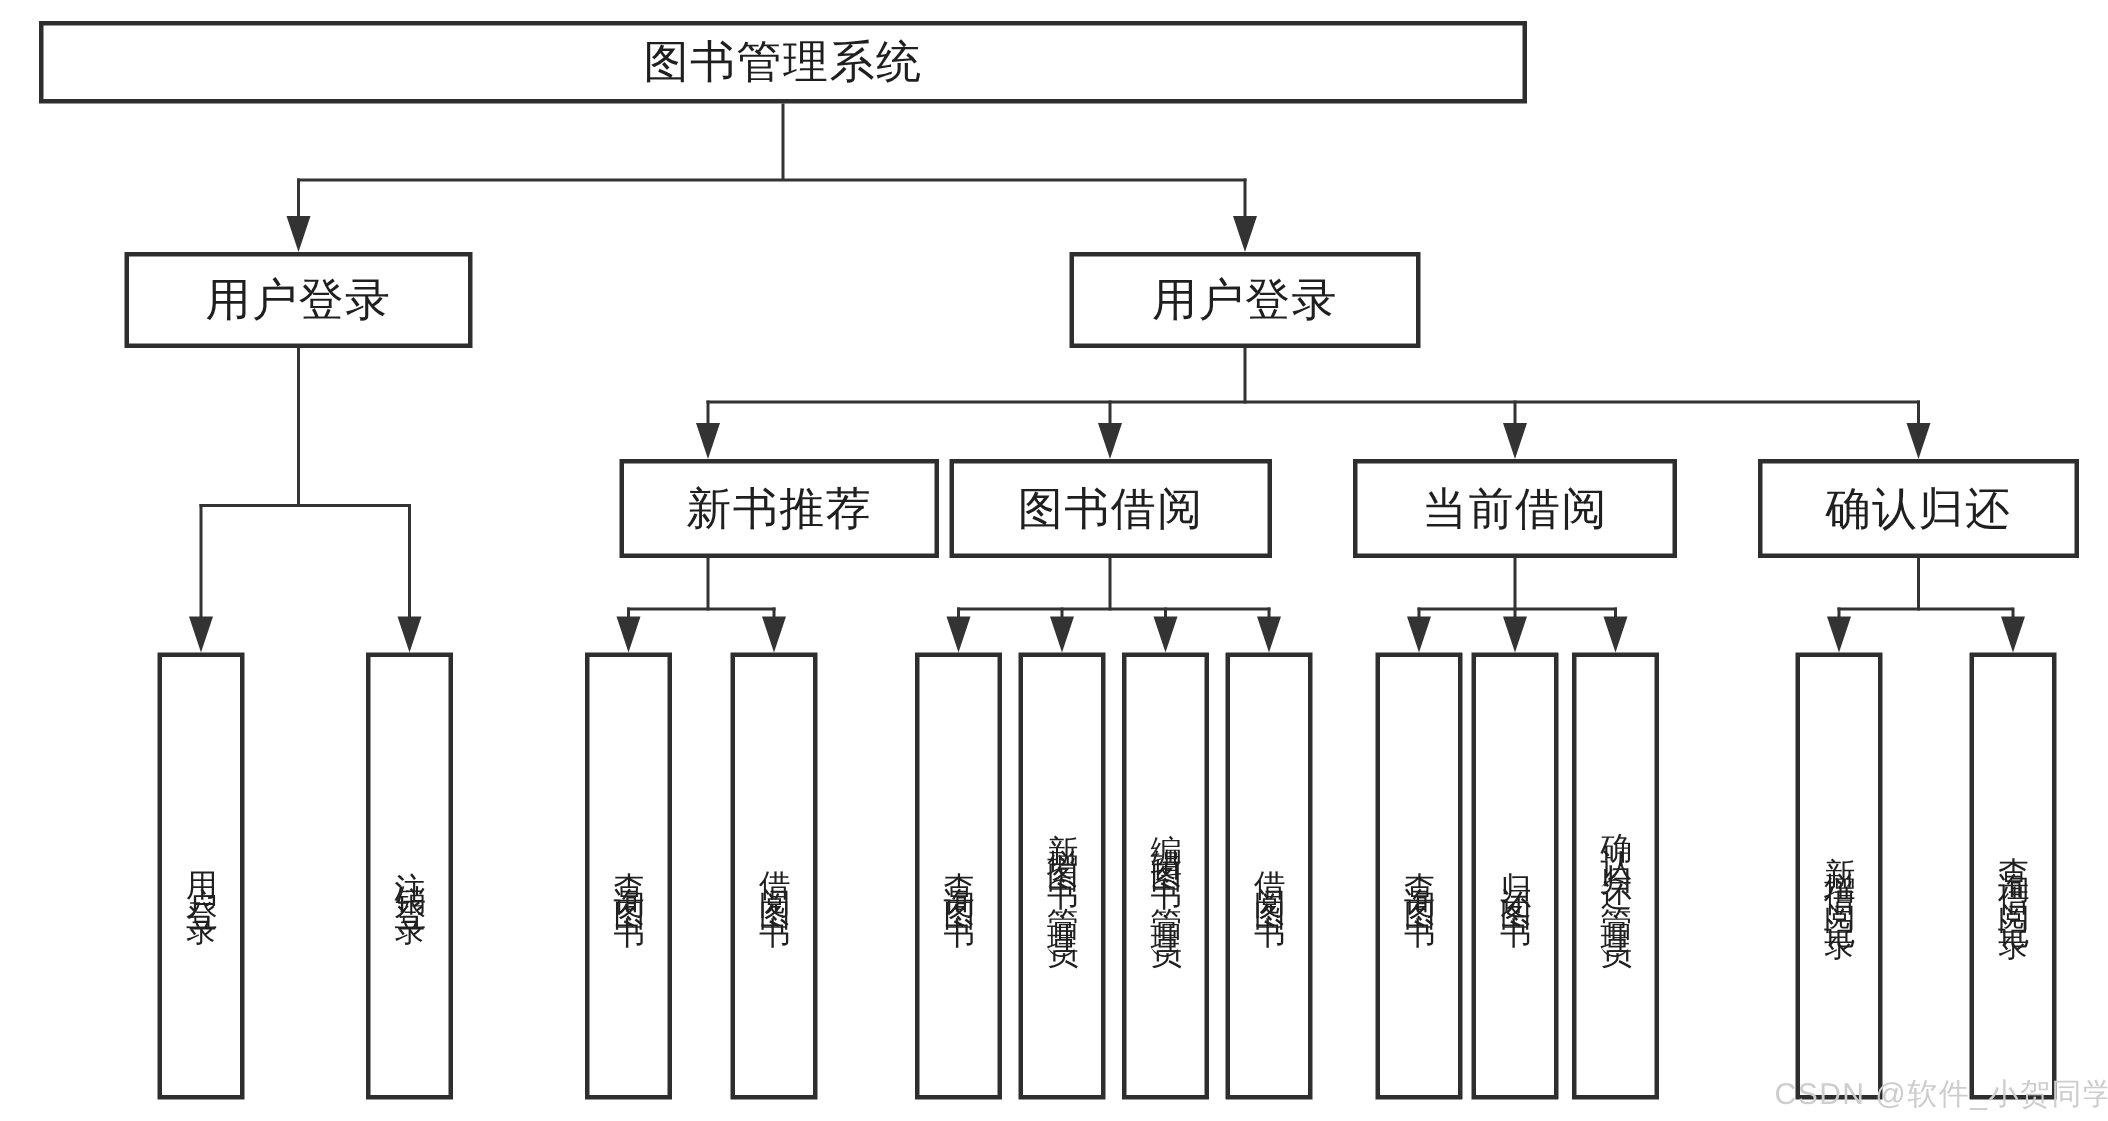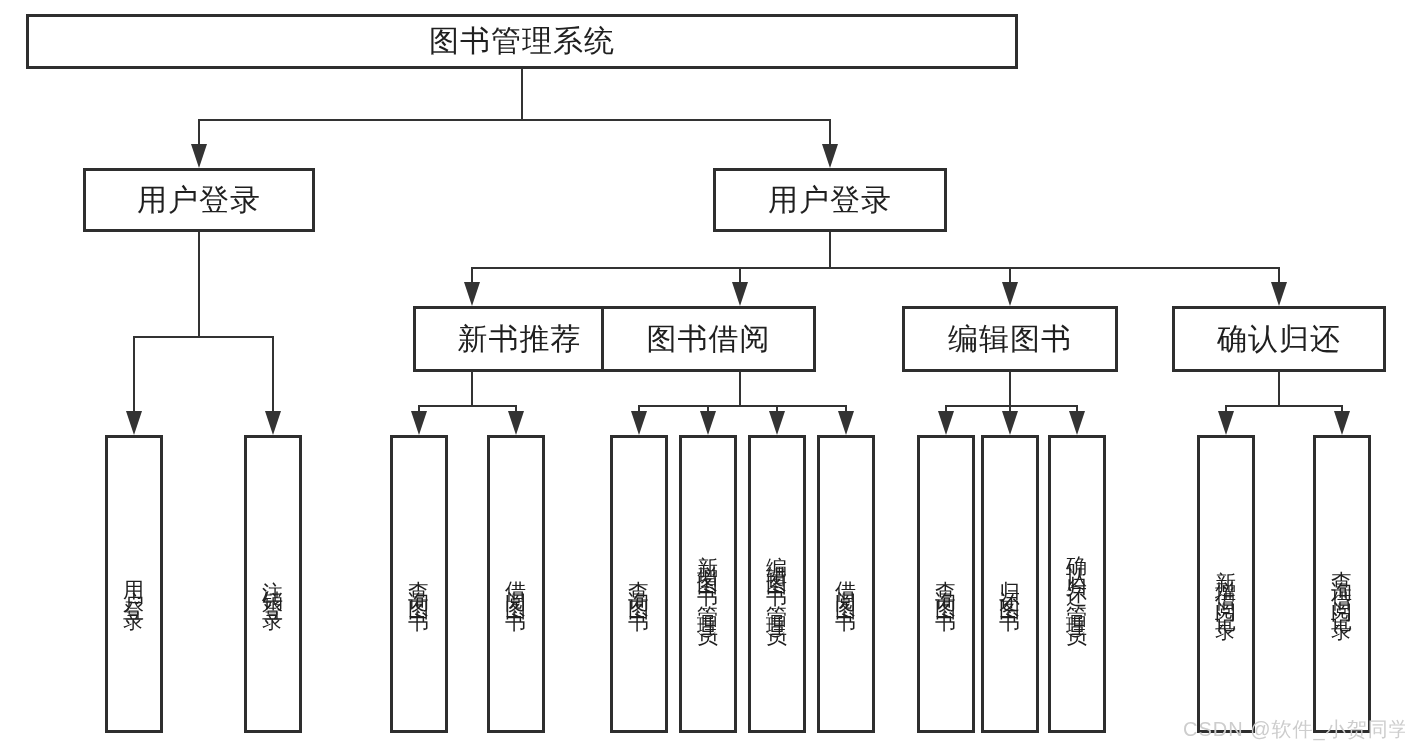--- a/index.html
+++ b/index.html
@@ -32,22 +32,22 @@
 <body>
 
 <div id="stage">
 
   <div class="box" style="left:26px;top:14px;width:992px;height:55px;">图书管理系统</div>
 
   <div class="box" style="left:83px;top:168px;width:232px;height:64px;">用户登录</div>
   <div class="box" style="left:713px;top:168px;width:234px;height:64px;">用户登录</div>
 
   <div class="box" style="left:365px;top:306px;width:213px;height:66px;margin-left:48px;">新书推荐</div>
-  <div class="box" style="left:601px;top:306px;width:215px;height:66px;">图书借阅</div>
-  <div class="box" style="left:902px;top:306px;width:216px;height:66px;">编辑图书</div>
+  <div class="box" style="left:633px;top:306px;width:215px;height:66px;">图书借阅</div>
+  <div class="box" style="left:902px;top:306px;width:216px;height:66px;">当前借阅</div>
   <div class="box" style="left:1172px;top:306px;width:214px;height:66px;">确认归还</div>
 
   <div class="box vbox" style="left:105px;top:435px;width:58px;height:298px;">用户登录</div>
   <div class="box vbox" style="left:244px;top:435px;width:58px;height:298px;">注销登录</div>
 
   <div class="box vbox" style="left:390px;top:435px;width:58px;height:298px;">查询图书</div>
   <div class="box vbox" style="left:487px;top:435px;width:58px;height:298px;">借阅图书</div>
 
   <div class="box vbox" style="left:610px;top:435px;width:58px;height:298px;">查询图书</div>
   <div class="box vbox" style="left:679px;top:435px;width:58px;height:298px;">新增图书（管理员）</div>

